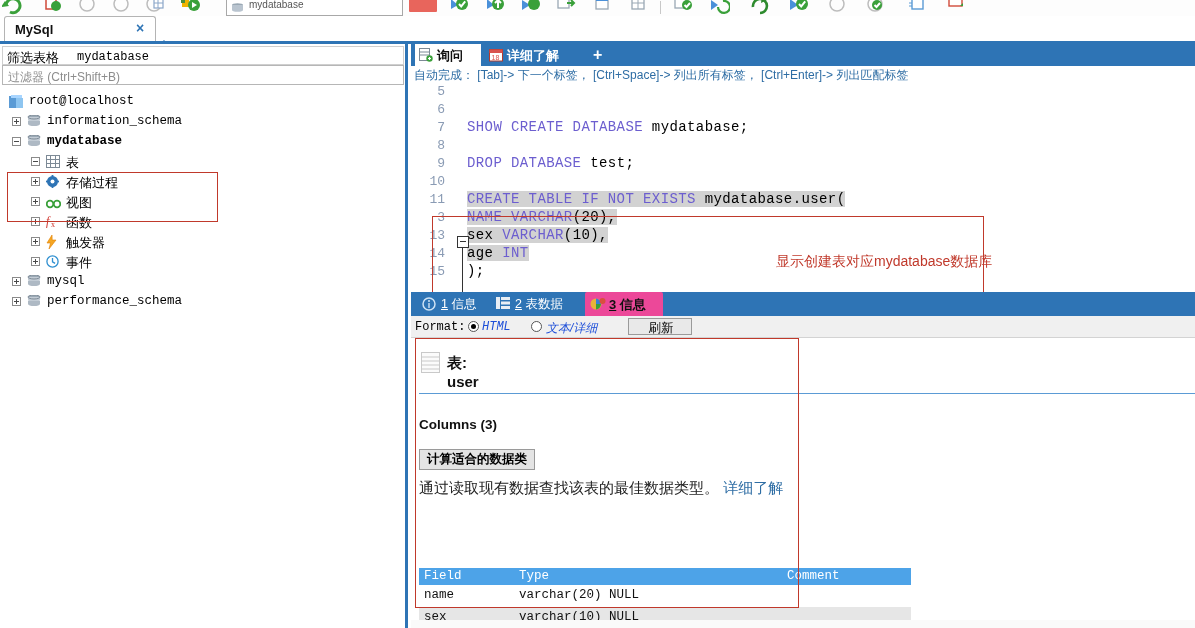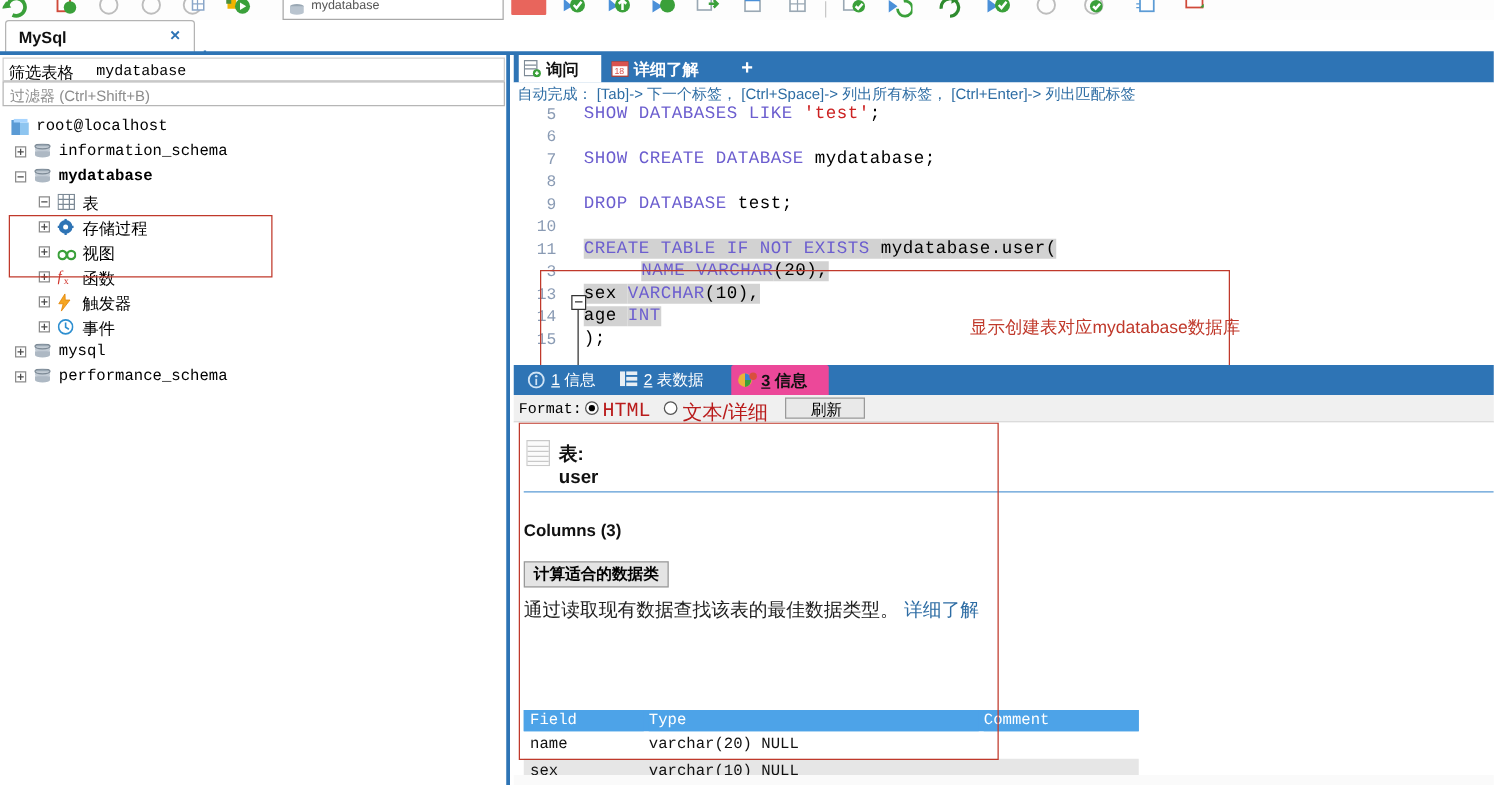--- a/index.html
+++ b/index.html
@@ -158,21 +158,21 @@
   #fmtbar{
     position:absolute;left:0;top:272px;width:784px;height:22px;
     background:#f0f0f0;border-bottom:1px solid #d3d3d3;box-sizing:border-box;
   }
   #fmtbar .lbl{position:absolute;left:4px;top:4px;font-size:12px;
      font-family:"Liberation Mono",monospace;color:#000;}
   .radio{position:absolute;top:5px;width:11px;height:11px;border:1px solid #555;
      border-radius:50%;background:#fff;box-sizing:border-box;cursor:pointer;}
   .radio.on:after{content:"";position:absolute;left:2px;top:2px;width:5px;height:5px;
      border-radius:50%;background:#000;}
-  .rlabel{position:absolute;top:4px;font-size:16px;color:#b91c1c;}
+  .rlabel{position:absolute;top:4px;font-size:12px;color:#1d4ed8;font-style:italic;}
   .rlabel.mono{font-family:"Liberation Mono",monospace;}
   #refresh-btn{
     position:absolute;left:217px;top:2px;width:64px;height:17px;
     background:#e9e9e9;border:1px solid #9a9a9a;box-sizing:border-box;cursor:pointer;
   }
   #refresh-btn span{position:absolute;left:0;top:1px;width:64px;text-align:center;font-size:12.5px;color:#000;}
 
   
   #results{
     position:absolute;left:0;top:294px;width:784px;height:290px;
@@ -505,28 +505,28 @@
       </div>
       <span id="etab-plus">+</span>
     </div>
 
   <div id="ac-hint">
     <span>自动完成： [Tab]-&gt; 下一个标签， [Ctrl+Space]-&gt; 列出所有标签， [Ctrl+Enter]-&gt; 列出匹配标签</span>
   </div>
 
   <div id="editor">
     <div id="code-lines">
-        <div class="cline"><span class="gutter">5</span><span class="code" style="left: 56px;"><span class="kw">SHOW&nbsp;DATABASES&nbsp;LIKE&nbsp;</span><span class="str">'test'</span><span class="">;</span></span></div>
+        <div class="cline"><span class="gutter">5</span></div>
         <div class="cline"><span class="gutter">6</span><span class="code" style="left: 56px;"></span></div>
         <div class="cline"><span class="gutter">7</span><span class="code" style="left: 56px;"><span class="kw">SHOW&nbsp;CREATE&nbsp;DATABASE&nbsp;</span><span class="">mydatabase;</span></span></div>
         <div class="cline"><span class="gutter">8</span><span class="code" style="left: 56px;"></span></div>
         <div class="cline"><span class="gutter">9</span><span class="code" style="left: 56px;"><span class="kw">DROP&nbsp;DATABASE&nbsp;</span><span class="">test;</span></span></div>
         <div class="cline"><span class="gutter">10</span><span class="code" style="left: 56px;"></span></div>
         <div class="cline"><span class="gutter">11</span><span class="code" style="left: 56px;"><span class="kw hl">CREATE&nbsp;TABLE&nbsp;IF&nbsp;NOT&nbsp;EXISTS&nbsp;</span><span class="hl">mydatabase.user(</span></span></div>
-        <div class="cline"><span class="gutter">3</span><span class="code" style="left: 56px; margin-left: 46px;"><span class="kw hl">NAME&nbsp;VARCHAR</span><span class="hl">(20),</span></span></div>
+        <div class="cline"><span class="gutter">3</span><span class="code" style="left: 56px;"><span class="kw hl">NAME&nbsp;VARCHAR</span><span class="hl">(20),</span></span></div>
         <div class="cline"><span class="gutter">13</span><span class="code" style="left: 56px;"><span class="hl">sex&nbsp;</span><span class="kw hl">VARCHAR</span><span class="hl">(10),</span></span></div>
         <div class="cline"><span class="gutter">14</span><span class="code" style="left: 56px;"><span class="hl">age&nbsp;</span><span class="kw hl">INT</span></span></div>
         <div class="cline"><span class="gutter">15</span><span class="code" style="left: 56px;"><span class="">);</span></span></div>
       </div>
     <div id="sql-anno-box"></div>
     <div id="fold-marker"></div>
     <div id="fold-line"></div>
     <div id="fold-foot"></div>
     <div id="sql-note">显示创建表对应mydatabase数据库</div>
   </div>

